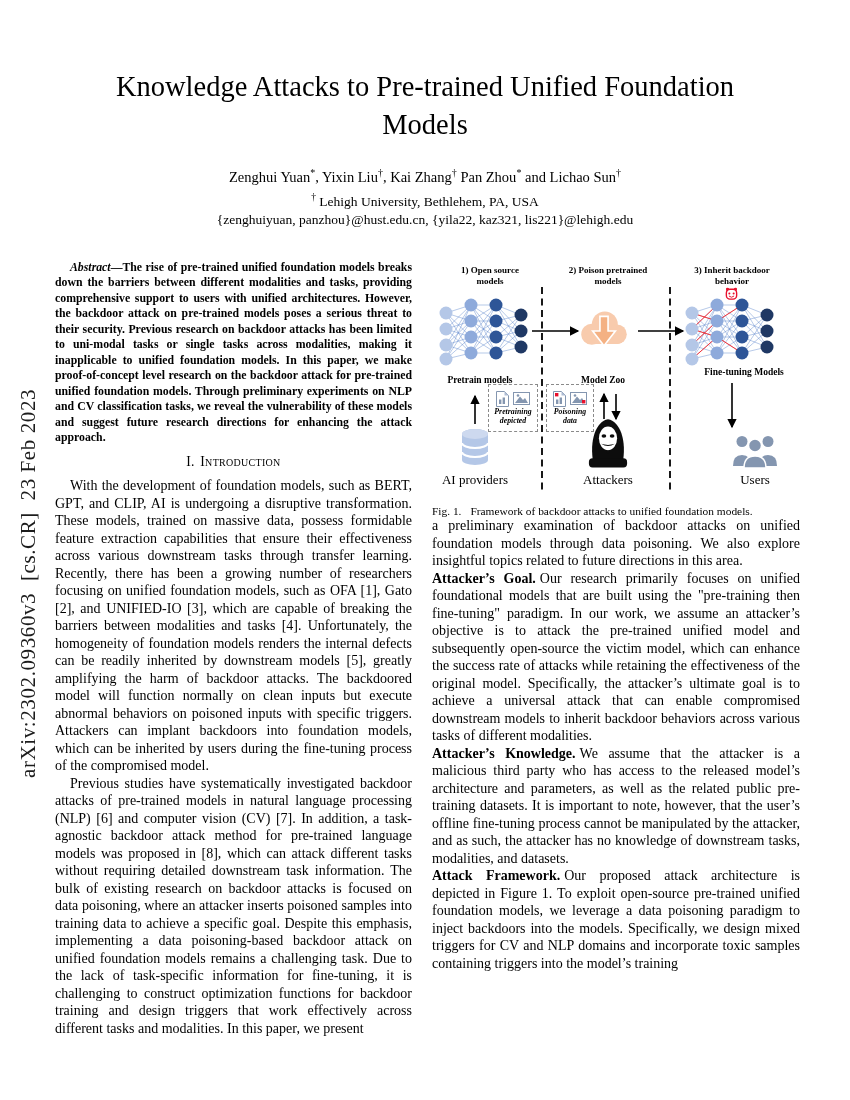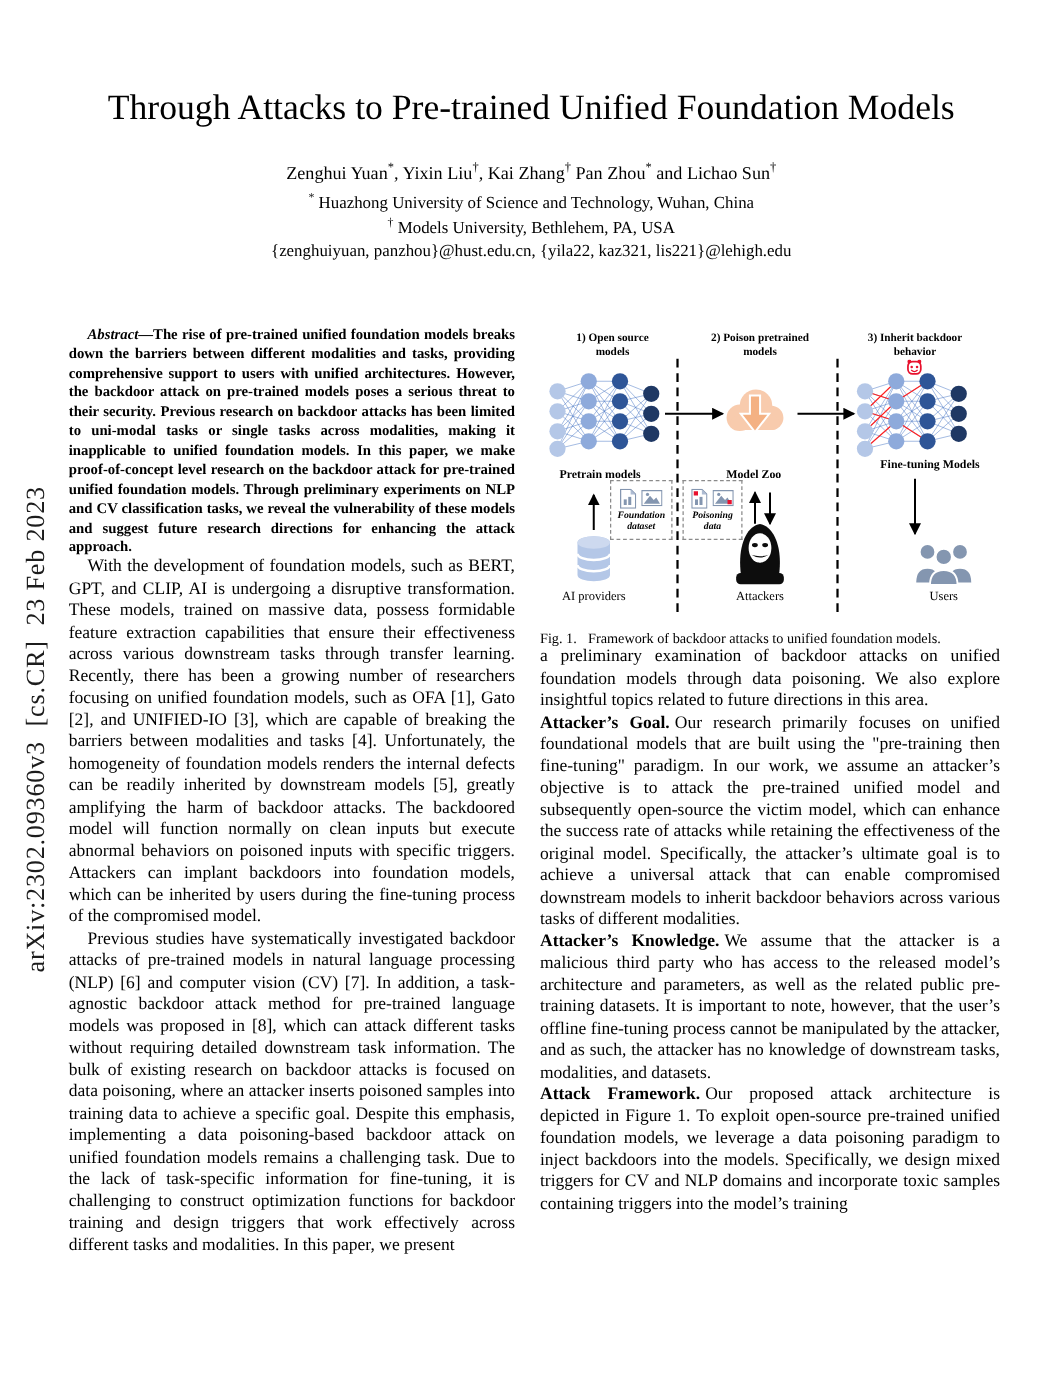--- a/index.html
+++ b/index.html
@@ -28,49 +28,49 @@
   .sc{font-variant:small-caps;letter-spacing:.3px;}
   p.body{font-size:14px;line-height:1.25;text-align:justify;margin:0;}
   p.indent{text-indent:15px;}
   .lead{font-weight:bold;margin-right:4px;}
   
   .figure-area{position:relative;width:368px;height:232px;margin-top:3px;}
   .figure-area svg.bg{position:absolute;left:0;top:0;}
   .fig-label{position:absolute;text-align:center;}
   .fig-header{font-weight:bold;font-size:9px;line-height:1.25;}
   .fig-model{font-weight:bold;font-size:9.5px;}
-  .fig-actor{font-size:10px;}
+  .fig-actor{font-size:13px;}
   .fig-box{position:absolute;border:1px dashed #8a8a8a;background:#fff;display:flex;
            flex-direction:column;align-items:center;justify-content:center;gap:1px;padding:1px;}
   .fig-box .icons{display:flex;align-items:center;gap:4px;}
   .fig-box-label{font-style:italic;font-weight:bold;font-size:7.8px;line-height:1.15;text-align:center;}
   .fig-icon{position:absolute;}
   .fig-caption{font-size:11.4px;margin-top:12px;}
   .cap-tag{margin-right:9px;}
   .cont{margin-top:13px;}
 </style>
 </head>
 <body>
 
 <div class="page">
 
   <div class="arxiv">arXiv:2302.09360v3  [cs.CR]  23 Feb 2023</div>
 
   <div class="head">
-    <h1 class="title">Through Attacks to Pre-trained Unified Foundation Models</h1>
+    <h1 class="title">Knowledge Attacks to Pre-trained Unified Foundation Models</h1>
     <div class="authors"><span><span>Zenghui Yuan</span><sup>*</sup><span>, </span></span><span><span>Yixin Liu</span><sup>†</sup><span>, </span></span><span><span>Kai Zhang</span><sup>†</sup><span> </span></span><span><span>Pan Zhou</span><sup>*</sup><span> and </span></span><span><span>Lichao Sun</span><sup>†</sup></span></div>
-    <div class="affil"><sup>*</sup><span> Huazhong University of Science and Technology, Wuhan, China</span></div>
-    <div class="affil"><sup>†</sup><span> Models University, Bethlehem, PA, USA</span></div>
+    <div class="affil"><sup>†</sup><span> Lehigh University, Bethlehem, PA, USA</span></div>
     <div class="emails">{zenghuiyuan, panzhou}@hust.edu.cn, {yila22, kaz321, lis221}@lehigh.edu</div>
   </div>
 
   <div class="columns">
 
     <div class="col left">
       <p class="abstract"><span class="abs-label">Abstract</span><span>—The rise of pre-trained unified foundation models breaks down the barriers between different modalities and tasks, providing comprehensive support to users with unified architectures. However, the backdoor attack on pre-trained models poses a serious threat to their security. Previous research on backdoor attacks has been limited to uni-modal tasks or single tasks across modalities, making it inapplicable to unified foundation models. In this paper, we make proof-of-concept level research on the backdoor attack for pre-trained unified foundation models. Through preliminary experiments on NLP and CV classification tasks, we reveal the vulnerability of these models and suggest future research directions for enhancing the attack approach.</span></p>
+      <div class="sec-head"><span class="sec-num">I.</span><span class="sc">Introduction</span></div>
       <p class="body indent">With the development of foundation models, such as BERT, GPT, and CLIP, AI is undergoing a disruptive transformation. These models, trained on massive data, possess formidable feature extraction capabilities that ensure their effectiveness across various downstream tasks through transfer learning. Recently, there has been a growing number of researchers focusing on unified foundation models, such as OFA [1], Gato [2], and UNIFIED-IO [3], which are capable of breaking the barriers between modalities and tasks [4]. Unfortunately, the homogeneity of foundation models renders the internal defects can be readily inherited by downstream models [5], greatly amplifying the harm of backdoor attacks. The backdoored model will function normally on clean inputs but execute abnormal behaviors on poisoned inputs with specific triggers. Attackers can implant backdoors into foundation models, which can be inherited by users during the fine-tuning process of the compromised model.</p>
       <p class="body indent">Previous studies have systematically investigated backdoor attacks of pre-trained models in natural language processing (NLP) [6] and computer vision (CV) [7]. In addition, a task-agnostic backdoor attack method for pre-trained language models was proposed in [8], which can attack different tasks without requiring detailed downstream task information. The bulk of existing research on backdoor attacks is focused on data poisoning, where an attacker inserts poisoned samples into training data to achieve a specific goal. Despite this emphasis, implementing a data poisoning-based backdoor attack on unified foundation models remains a challenging task. Due to the lack of task-specific information for fine-tuning, it is challenging to construct optimization functions for backdoor training and design triggers that work effectively across different tasks and modalities. In this paper, we present</p>
     </div>
 
     <div class="col right">
 
       <div class="figure-area">
         <svg class="bg" width="368" height="232" viewBox="0 0 368 232">
           <defs>
             <marker id="ah" markerWidth="7" markerHeight="7" refX="5.2" refY="3" orient="auto">
@@ -281,21 +281,21 @@
               <path d="M8.5,0.5 L12.5,4.5 H8.5 Z" fill="#aebcd3"></path>
               <rect x="3" y="8.5" width="2.4" height="4.5" style="fill:var(--icon-gray)"></rect>
               <rect x="6.6" y="6.5" width="2.4" height="6.5" style="fill:var(--icon-gray)"></rect>
             </svg>
             <svg width="17" height="13" viewBox="0 0 17 13">
               <rect x="0.5" y="0.5" width="16" height="12" fill="#fff" stroke="#8496b0" stroke-width="1"></rect>
               <polygon points="2,11 7,4.5 10,8 12,6 15,11" style="fill:var(--icon-gray)"></polygon>
               <circle cx="5" cy="3.5" r="1.3" style="fill:var(--icon-gray)"></circle>
             </svg>
           </div>
-          <div class="fig-box-label" style="width:44px;">Foundation dataset</div>
+          <div class="fig-box-label" style="width:44px;">Pretraining depicted</div>
         </div>
 
         <div class="fig-box" style="left:114px;top:123px;width:44px;height:44px;">
           <div class="icons">
             <svg width="13" height="16" viewBox="0 0 13 16">
               <path d="M0.5,0.5 h8 l4,4 v11 h-12 z" fill="#fff" stroke="#8496b0" stroke-width="1"></path>
               <path d="M8.5,0.5 L12.5,4.5 H8.5 Z" fill="#aebcd3"></path>
               <rect x="3" y="8.5" width="2.4" height="4.5" style="fill:var(--icon-gray)"></rect>
               <rect x="6.6" y="6.5" width="2.4" height="6.5" style="fill:var(--icon-gray)"></rect>
               <rect x="2" y="2" width="3.4" height="3.4" style="fill:var(--devil-red)"></rect>

